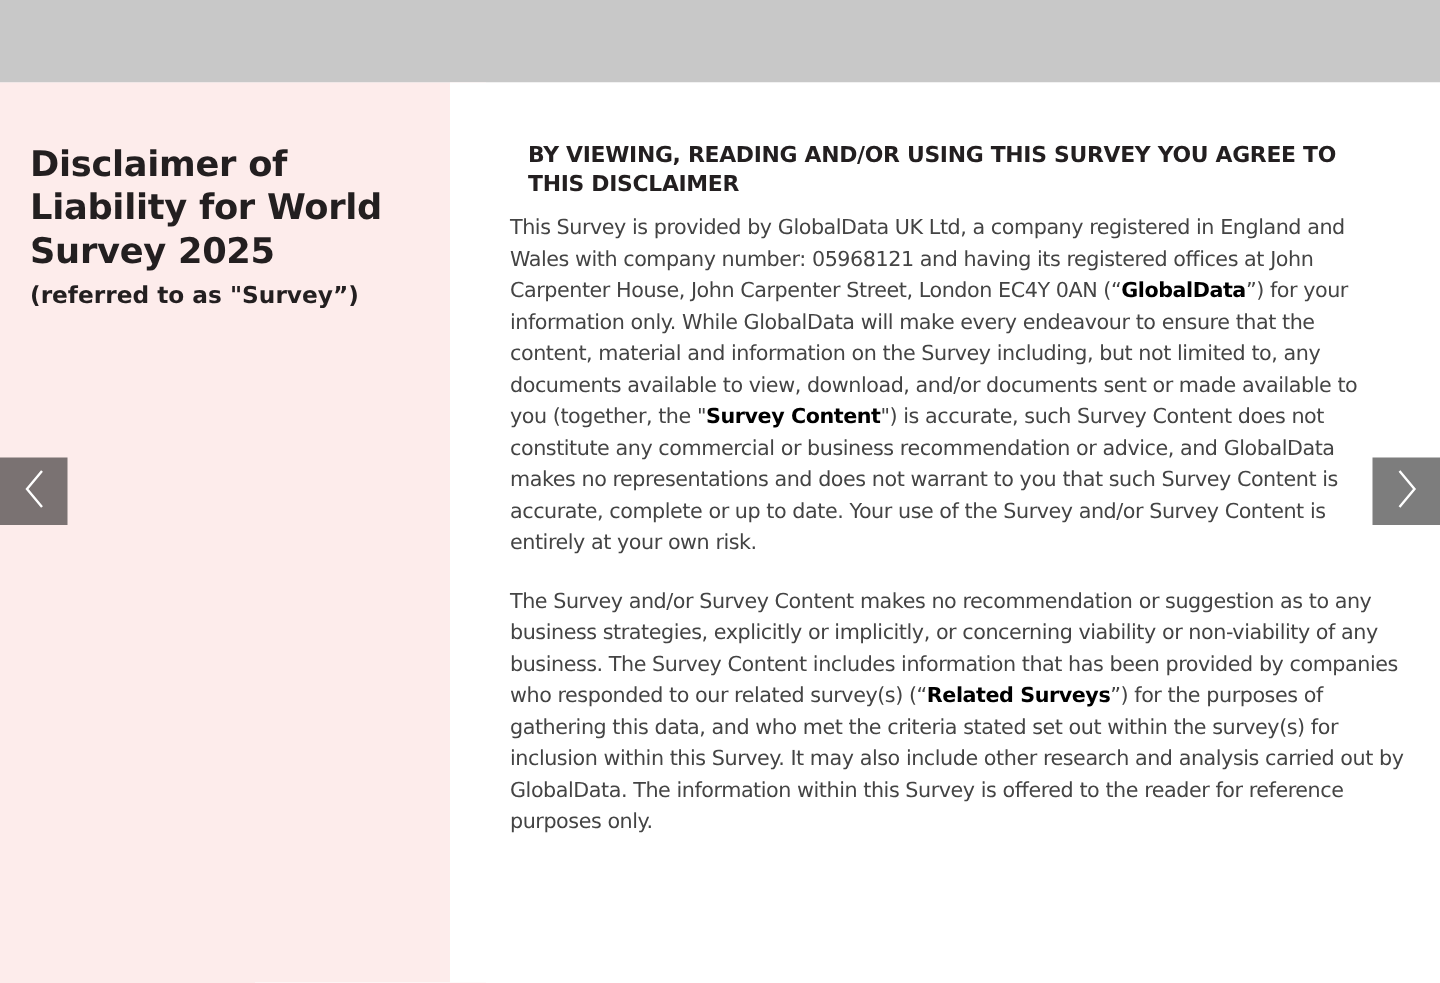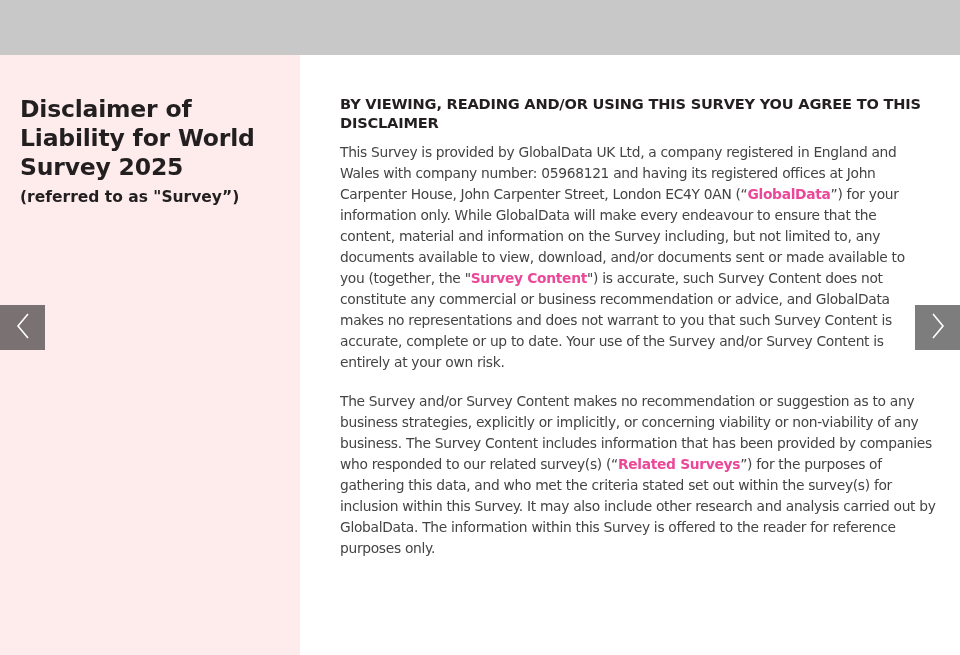--- a/index.html
+++ b/index.html
@@ -3,23 +3,23 @@
   <meta charset="utf-8">
   <style>
     html, body { margin:0; padding:0; }
     body { width:960px; height:655px; overflow:hidden; position:relative; background:#ffffff; font-family:"DejaVu Sans", "Liberation Sans", sans-serif; color:#333333; }
     .top-bar { position:absolute; left:0; top:0; width:960px; height:55px; background:#c8c8c8; }
     .sidebar { position:absolute; left:0; top:55px; width:324px; height:600px; background:#fdeceb; }
     .sidebar-title { position:absolute; left:20px; top:40px; width:270px; margin:0; font-size:23.5px; line-height:29px; font-weight:bold; color:#231f20; letter-spacing:-0.2px; }
     .sidebar-sub { position:absolute; left:20px; top:132px; margin:0; font-size:15.5px; line-height:20px; font-weight:bold; color:#231f20; }
     .main { position:absolute; left:300px; top:55px; width:660px; height:600px; background:#ffffff; }
     .content { position:absolute; left:40px; top:39px; width:585px; }
-    .heading { margin:0 0 10px 0; font-size:14.6px; line-height:19px; font-weight:bold; color:#231f20; letter-spacing:-0.2px; }
+    .heading { margin:0 0 10px 12px; font-size:14.6px; line-height:19px; font-weight:bold; color:#231f20; letter-spacing:-0.2px; }
     .para { margin:0 0 18px 0; font-size:13.8px; line-height:21px; color:#444444; letter-spacing:-0.3px; }
-    .para b { color:#ec4899; }
+    .para b { color:#000000; }
     .para.warn { font-weight:bold; text-decoration:underline; color:#231f20; }
     .para.wide { width:600px; }
     .nav-btn { position:absolute; width:45px; height:45px; top:305px; display:flex; align-items:center; justify-content:center; cursor:pointer; }
     .nav-prev { left:0; background:#7a7272; }
     .nav-next { left:915px; background:#7d7d7d; }
   </style>
 </head>
 <body>
 
 <div class="top-bar"></div>

